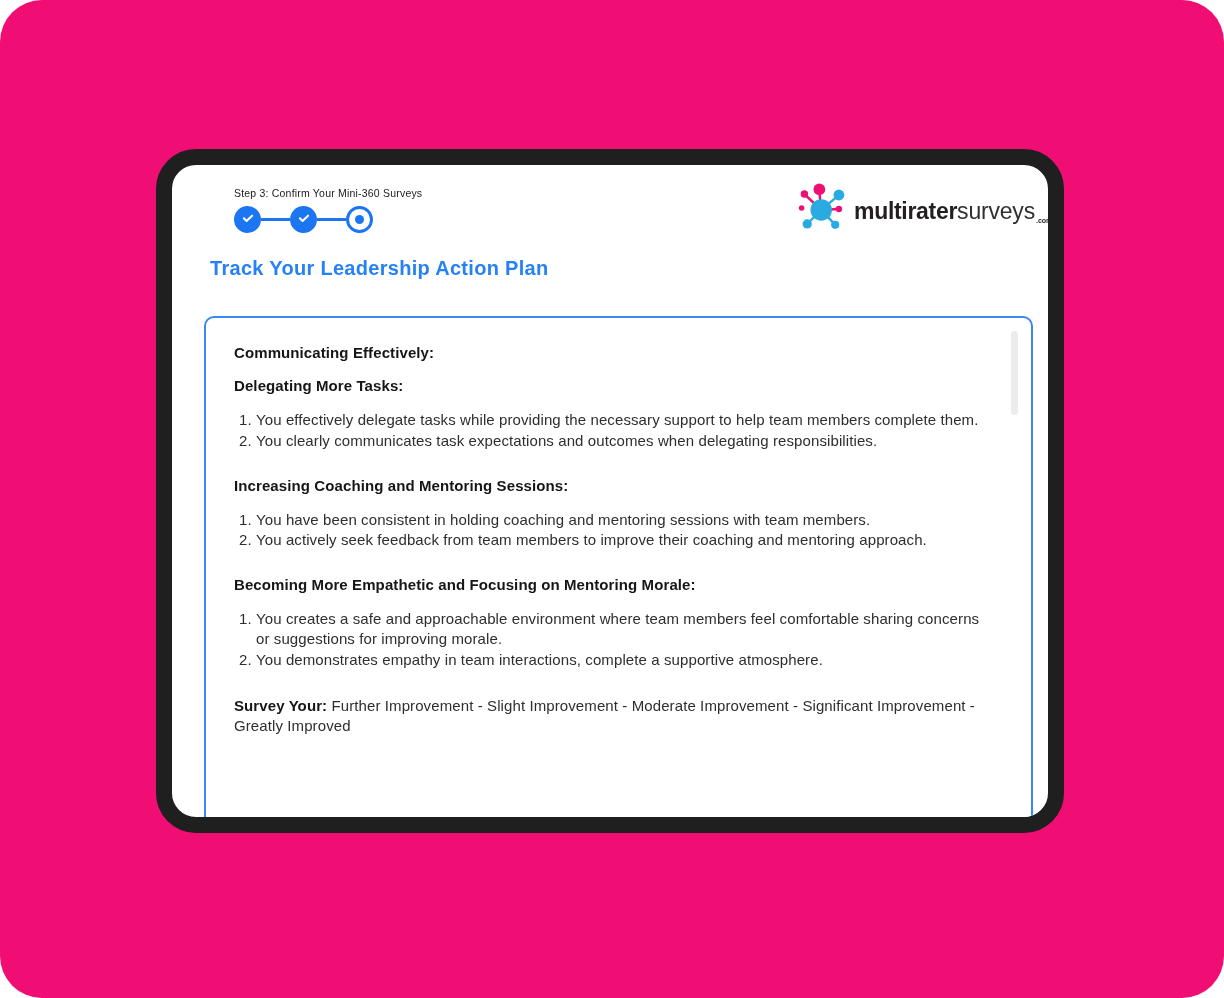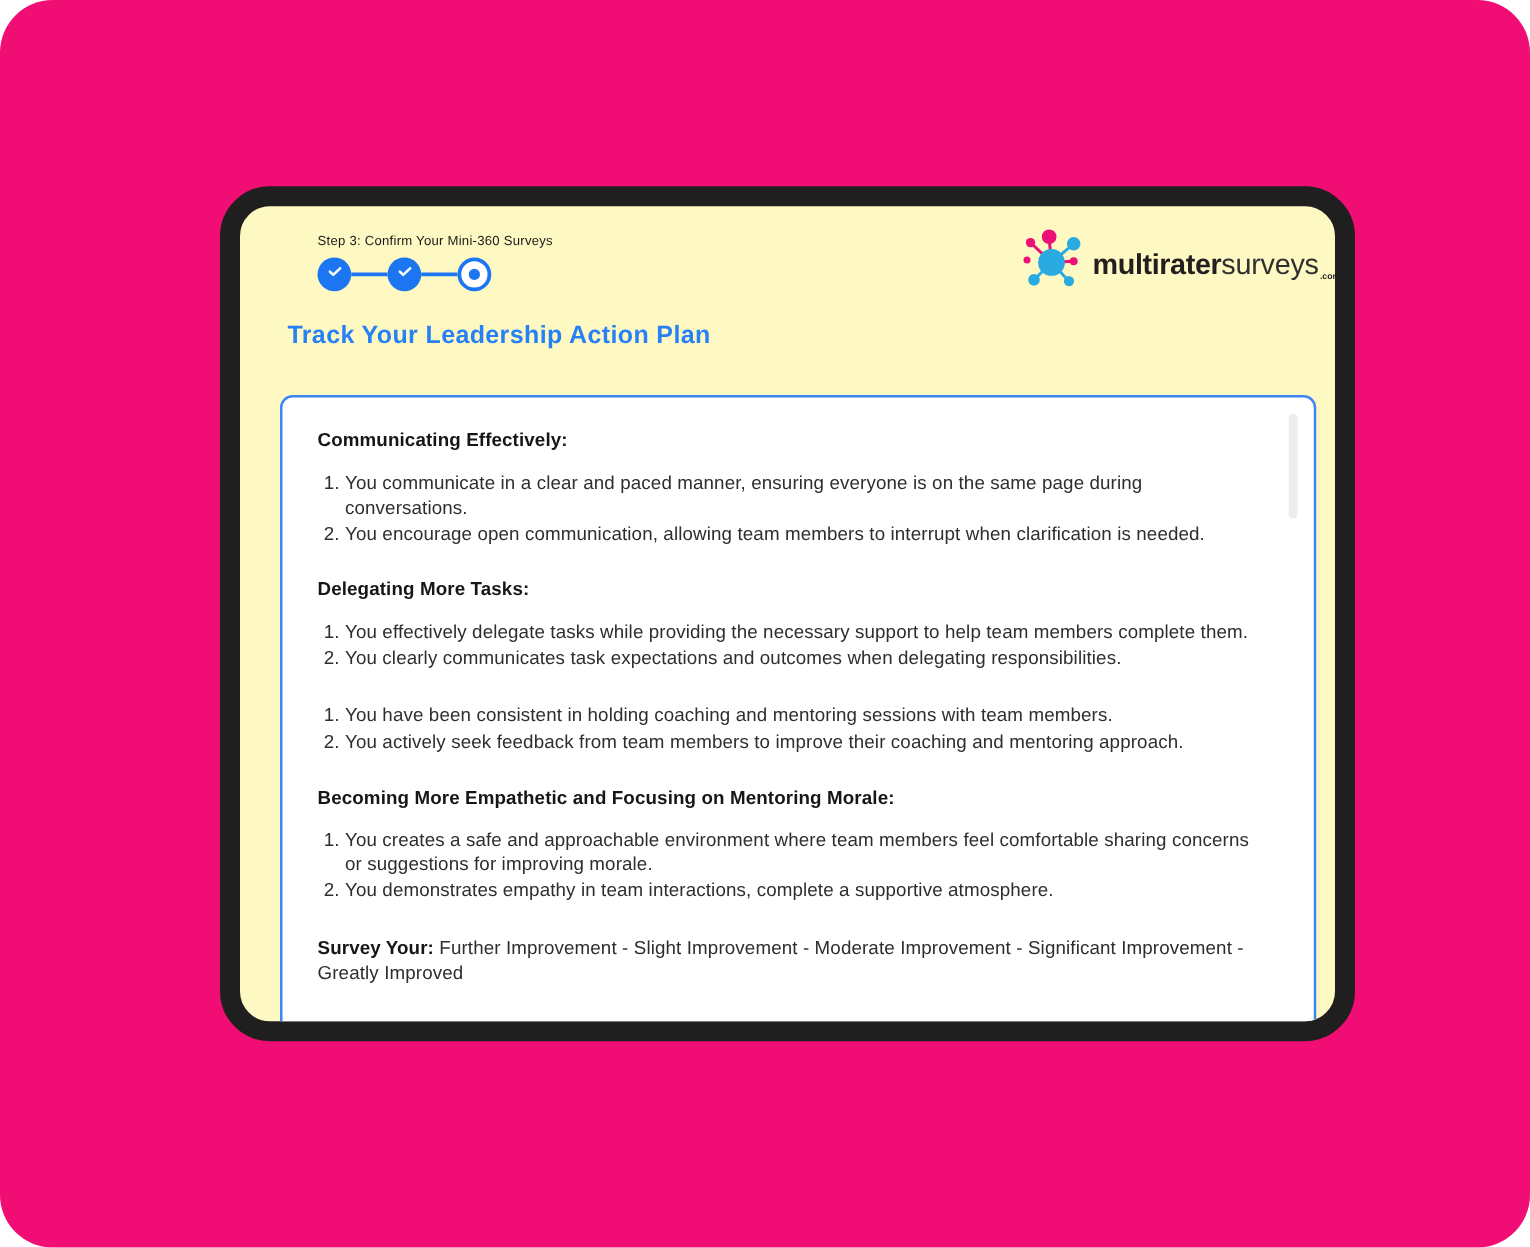--- a/index.html
+++ b/index.html
@@ -1,18 +1,18 @@
 <!DOCTYPE html>
 <html><head>
 <meta charset="utf-8">
 <style>
   html,body{margin:0;padding:0;background:#ffffff;font-family:"Liberation Sans","DejaVu Sans",sans-serif;}
   .canvas{position:relative;width:1224px;height:998px;background:#F00D74;border-radius:42px;overflow:hidden;}
-  .device-frame{position:absolute;left:156px;top:149px;width:908px;height:684px;background:#fef9c3;
-    border:16px solid #1F1F1F;border-radius:40px;box-sizing:border-box;overflow:hidden;margin-left:20px;}
+  .device-frame{position:absolute;left:156px;top:149px;width:908px;height:684px;background:#ffffff;
+    border:16px solid #1F1F1F;border-radius:40px;box-sizing:border-box;overflow:hidden;}
 
   
   .stepper-label{position:absolute;left:62px;top:22px;font-size:10.5px;font-weight:500;color:#1b1b1b;letter-spacing:.2px;}
   .stepper-track{position:absolute;left:62px;top:41px;display:flex;align-items:center;}
   .step{width:27px;height:27px;border-radius:50%;background:#1C76F2;display:flex;align-items:center;justify-content:center;box-sizing:border-box;flex:0 0 auto;}
   .step.current{background:#ffffff;border:3px solid #1C76F2;}
   .step .dot{width:9px;height:9px;border-radius:50%;background:#1C76F2;}
   .connector{width:29px;height:3px;background:#1C76F2;flex:0 0 auto;}
 
   
@@ -90,31 +90,28 @@
           <span class="logo-light">surveys</span>
           <span class="logo-suffix">.com</span>
         </span>
     </div>
 
     <h1 class="page-title">Track Your Leadership Action Plan</h1>
 
     <div class="plan-box">
 
       <p class="section-heading">Communicating Effectively:</p>
-      <ol>
-        <li>You communicate in a clear and paced manner, ensuring everyone is on the same page during conversations.</li>
-        <li>You encourage open communication, allowing team members to interrupt when clarification is needed.</li>
-      </ol>
 
       <p class="section-heading">Delegating More Tasks:</p>
       <ol>
         <li>You effectively delegate tasks while providing the necessary support to help team members complete them.</li>
         <li>You clearly communicates task expectations and outcomes when delegating responsibilities.</li>
       </ol>
 
+      <p class="section-heading">Increasing Coaching and Mentoring Sessions:</p>
       <ol>
         <li>You have been consistent in holding coaching and mentoring sessions with team members.</li>
         <li>You actively seek feedback from team members to improve their coaching and mentoring approach.</li>
       </ol>
 
       <p class="section-heading">Becoming More Empathetic and Focusing on Mentoring Morale:</p>
       <ol>
         <li>You creates a safe and approachable environment where team members feel comfortable sharing concerns or suggestions for improving morale.</li>
         <li>You demonstrates empathy in team interactions, complete a supportive atmosphere.</li>
       </ol>

